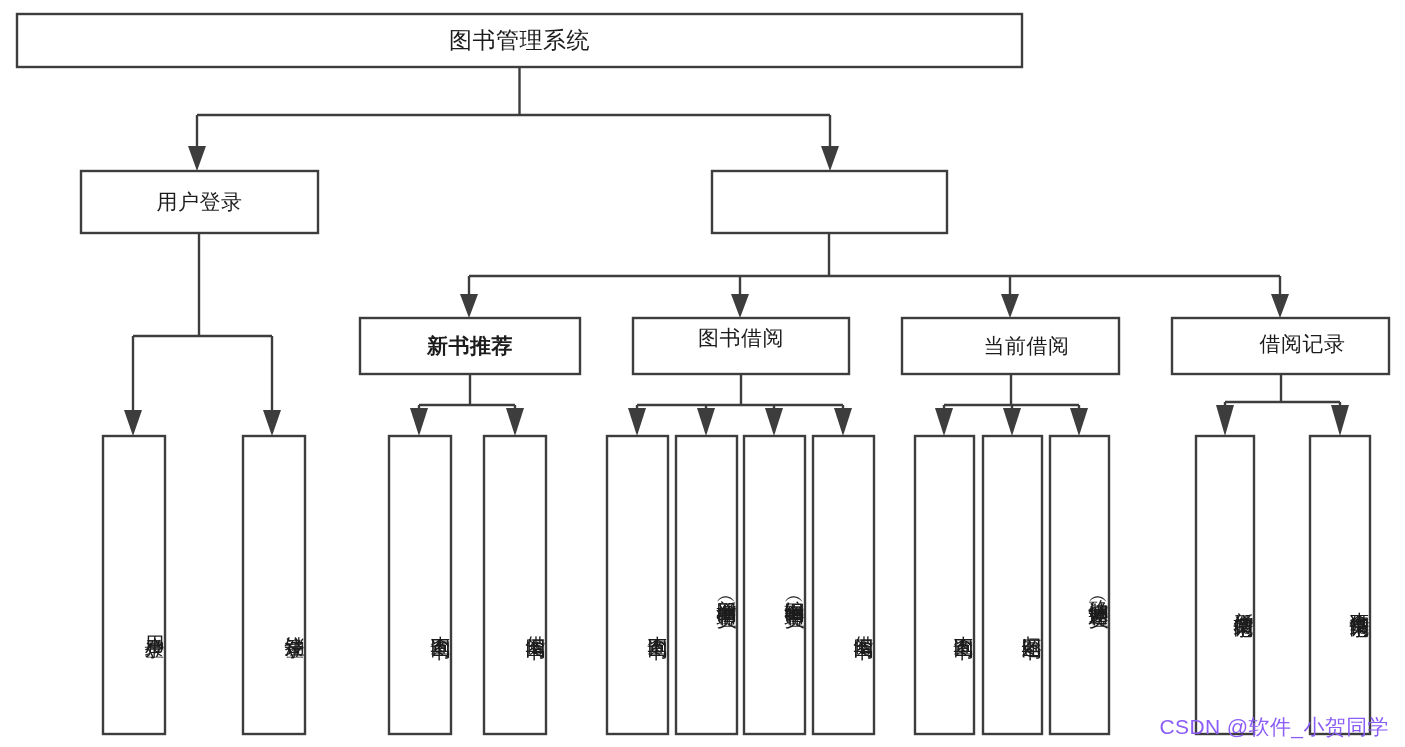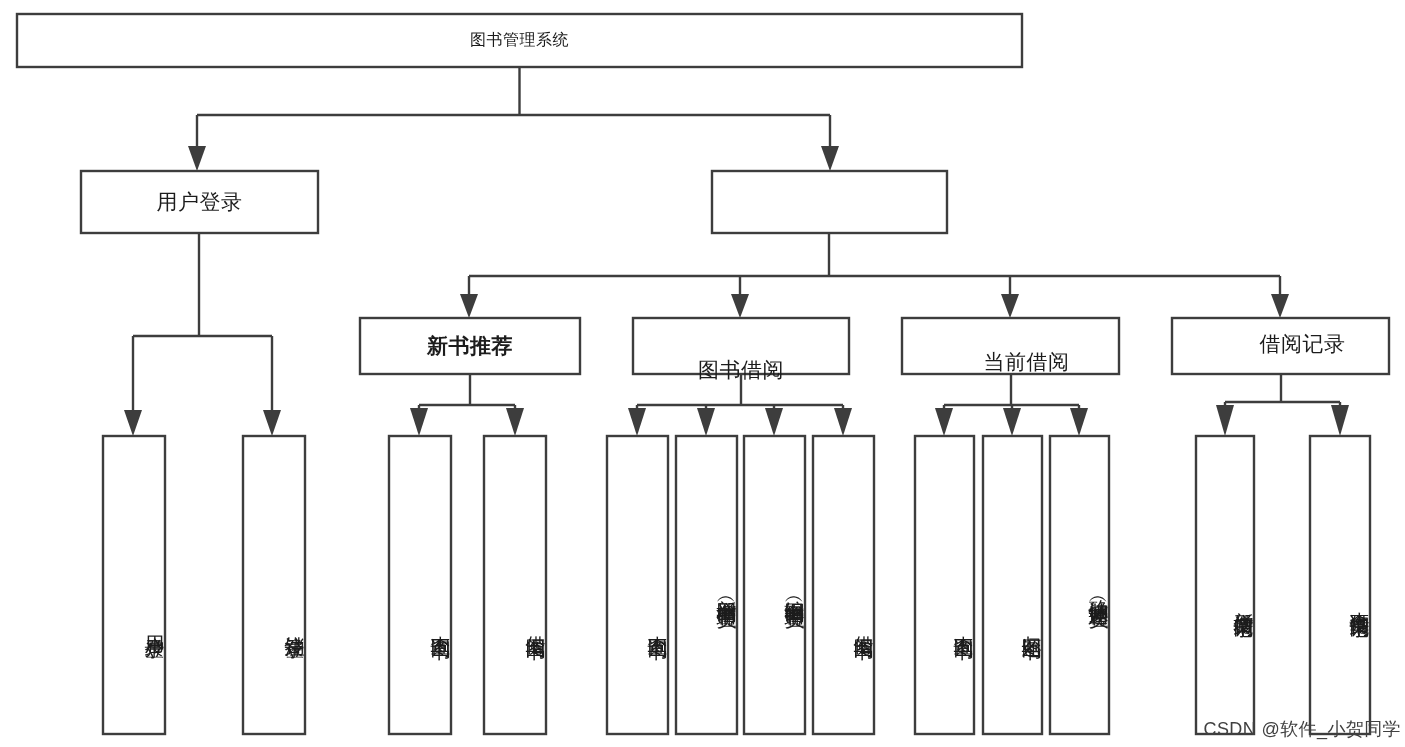--- a/index.html
+++ b/index.html
@@ -56,24 +56,24 @@
     text-orientation: upright;
     font-size: 20px;
     letter-spacing: 1.5px;
     line-height: 1;
     align-items: flex-start;
     padding-top: 6px;
     box-sizing: border-box;
   }
   .watermark {
     position: absolute;
-    right: 4px;
+    right: 16px;
     bottom: 6px;
-    font-size: 18px;
-    color: #404040;
+    font-size: 21px;
+    color: #8b5cf6;
     letter-spacing: 0.4px;
     white-space: nowrap;
   }
 </style>
 </head>
 <body>
 
 <div id="diagram-root">
 
   <svg class="flow" viewBox="0 0 1405 747" xmlns="http://www.w3.org/2000/svg">
@@ -162,27 +162,27 @@
       <rect class="node-box" x="744" y="436" width="61" height="298"></rect>
       <rect class="node-box" x="813" y="436" width="61" height="298"></rect>
       <rect class="node-box" x="915" y="436" width="59" height="298"></rect>
       <rect class="node-box" x="983" y="436" width="59" height="298"></rect>
       <rect class="node-box" x="1050" y="436" width="59" height="298"></rect>
       <rect class="node-box" x="1196" y="436" width="58" height="298"></rect>
       <rect class="node-box" x="1310" y="436" width="60" height="298"></rect>
     </g>
   </svg>
 
-  <div class="node-label" style="left:17px;top:14px;width:1005px;height:53px;font-size:16px;">图书管理系统</div>
+  <div class="node-label" style="left:17px;top:14px;width:1005px;height:53px;font-size:23px;">图书管理系统</div>
 
   <div class="node-label" style="left:81px;top:171px;width:237px;height:62px;">用户登录</div>
 
   <div class="node-label" style="left:360px;top:318px;width:220px;height:56px;font-weight:bold;">新书推荐</div>
-  <div class="node-label" style="left:633px;top:318px;width:216px;height:41px;margin-top:32px;">图书借阅</div>
-  <div class="node-label" style="left:902px;top:318px;width:249px;height:56px;margin-top:16px;">当前借阅</div>
+  <div class="node-label" style="left:633px;top:318px;width:216px;height:41px;">图书借阅</div>
+  <div class="node-label" style="left:902px;top:318px;width:249px;height:56px;">当前借阅</div>
   <div class="node-label" style="left:1172px;top:316px;width:261px;height:56px;border-radius:9px;">借阅记录</div>
 
   <div class="node-label vertical" style="left:103px;top:506px;width:62px;height:228px;">用户登录</div>
   <div class="node-label vertical" style="left:243px;top:506px;width:62px;height:228px;">注销登录</div>
   <div class="node-label vertical" style="left:389px;top:506px;width:62px;height:228px;">查询图书</div>
   <div class="node-label vertical" style="left:484px;top:506px;width:62px;height:228px;">借阅图书</div>
   <div class="node-label vertical" style="left:607px;top:506px;width:61px;height:228px;">查询图书</div>
   <div class="node-label vertical" style="left:676px;top:442px;width:61px;height:292px;">新增图书（管理员）</div>
   <div class="node-label vertical" style="left:744px;top:442px;width:61px;height:292px;">编辑图书（管理员）</div>
   <div class="node-label vertical" style="left:813px;top:506px;width:61px;height:228px;">借阅图书</div>

